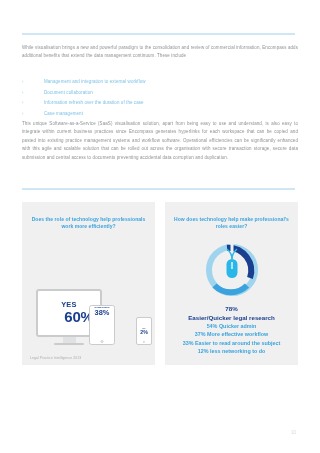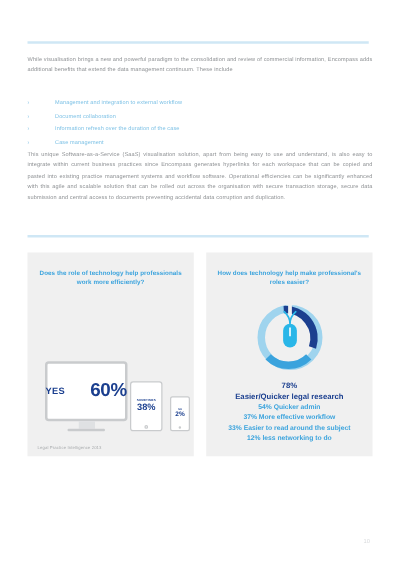--- a/index.html
+++ b/index.html
@@ -112,20 +112,21 @@
     width: 66px;
   }
   .monitor-screen {
     width: 66px;
     height: 48px;
     border: 2px solid #c9cbcd;
     border-radius: 3px;
     background: #ffffff;
     box-sizing: border-box;
     display: flex;
+    flex-direction: column;
     align-items: center;
     justify-content: center;
   }
   .monitor-neck {
     width: 13px;
     height: 6px;
     background: #dfe1e3;
     margin: 0 auto;
   }
   .monitor-base {
@@ -147,32 +148,31 @@
     font-weight: bold;
     color: #1b3f8f;
     line-height: 16px;
     letter-spacing: -0.2px;
     margin-left: 20px;
   }
 
   
   .tablet {
     position: absolute;
-    left: 82px;
+    left: 67px;
     bottom: 2px;
     width: 26px;
     height: 40px;
     border: 1.6px solid #c9cbcd;
     border-radius: 2.5px;
     background: #ffffff;
     box-sizing: border-box;
     display: flex;
     flex-direction: column;
     align-items: center;
-    justify-content: center;
   }
   .tablet-label {
     font-size: 2.4px;
     font-weight: bold;
     color: #1b3f8f;
     letter-spacing: 0.1px;
   }
   .tablet-pct {
     font-size: 7.4px;
     font-weight: bold;

